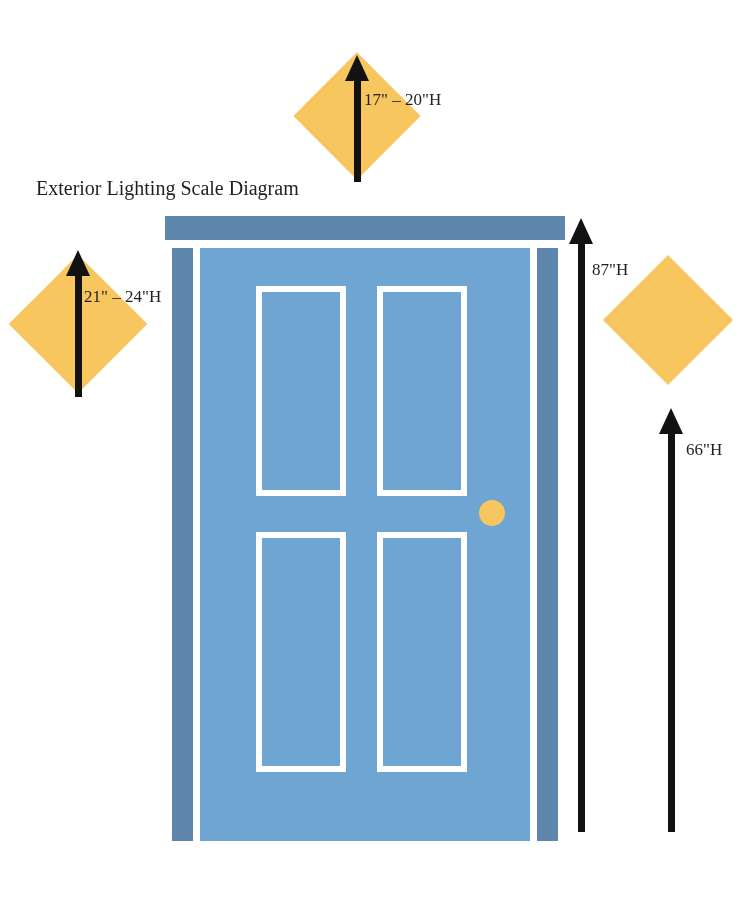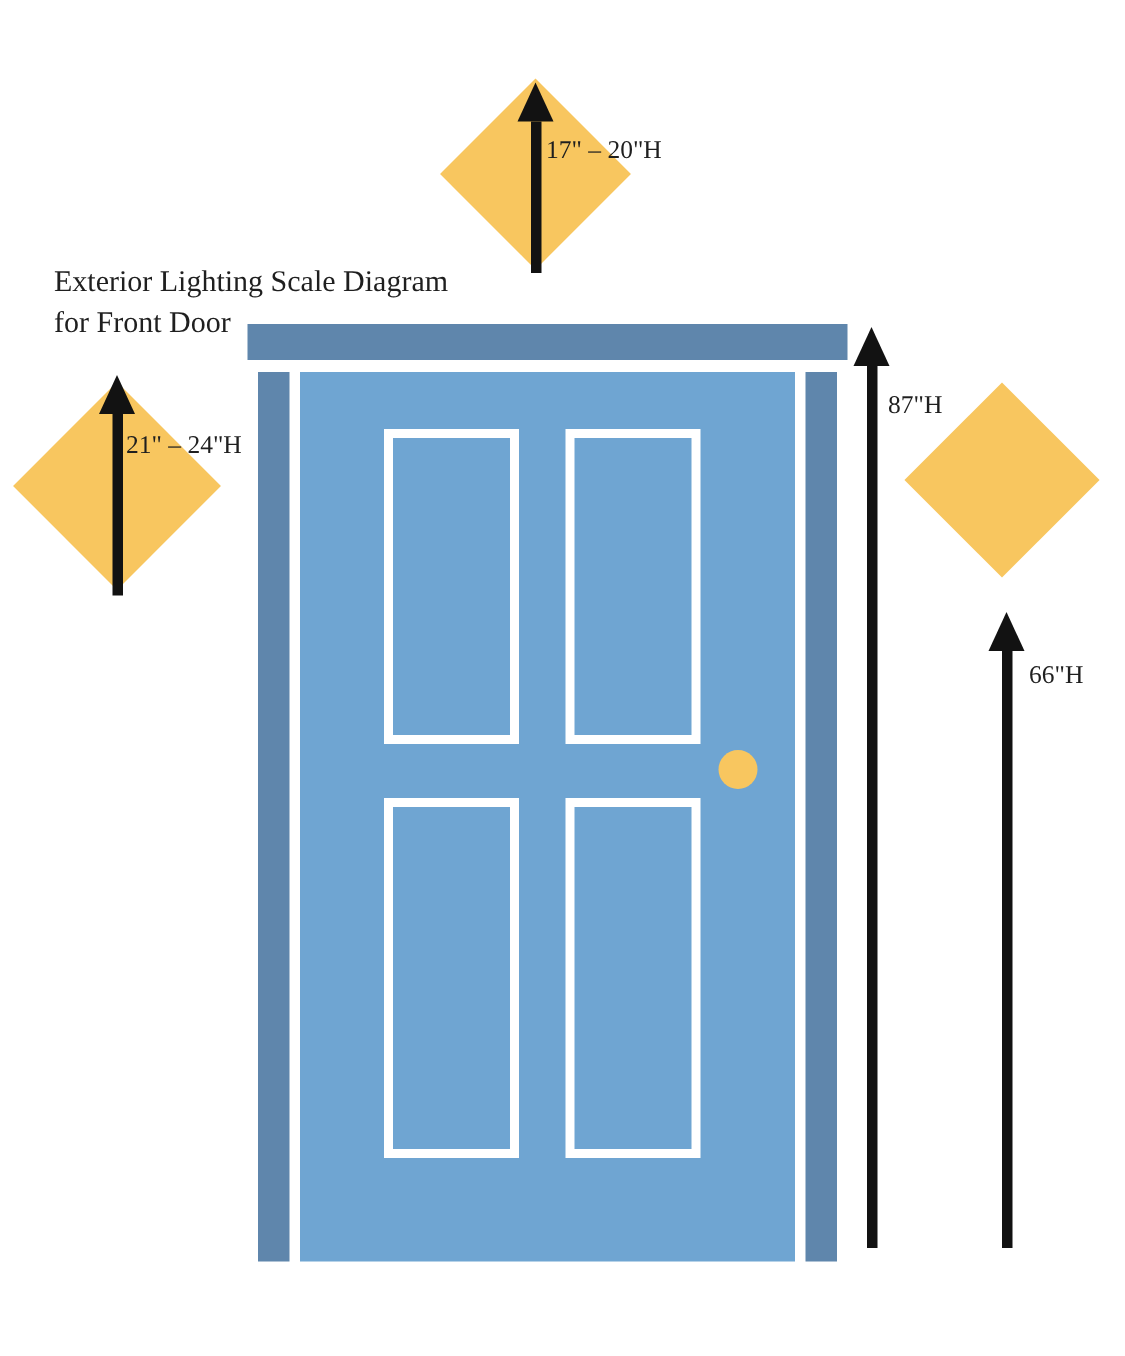--- a/index.html
+++ b/index.html
@@ -116,21 +116,20 @@
 
   <div class="diamond top"></div>
   <div class="arrow top-fixture">
     <div class="head"></div>
     <div class="line"></div>
   </div>
   <div class="meas-label top-fixture">17" – 20"H</div>
 
   <div class="title">
     <div>Exterior Lighting Scale Diagram</div>
-    <div>for Front Door</div>
   </div>
 
   <div class="diamond left"></div>
   <div class="arrow left-fixture">
     <div class="head"></div>
     <div class="line"></div>
   </div>
   <div class="meas-label left-fixture">21" – 24"H</div>
 
   <div class="door-header"></div>

